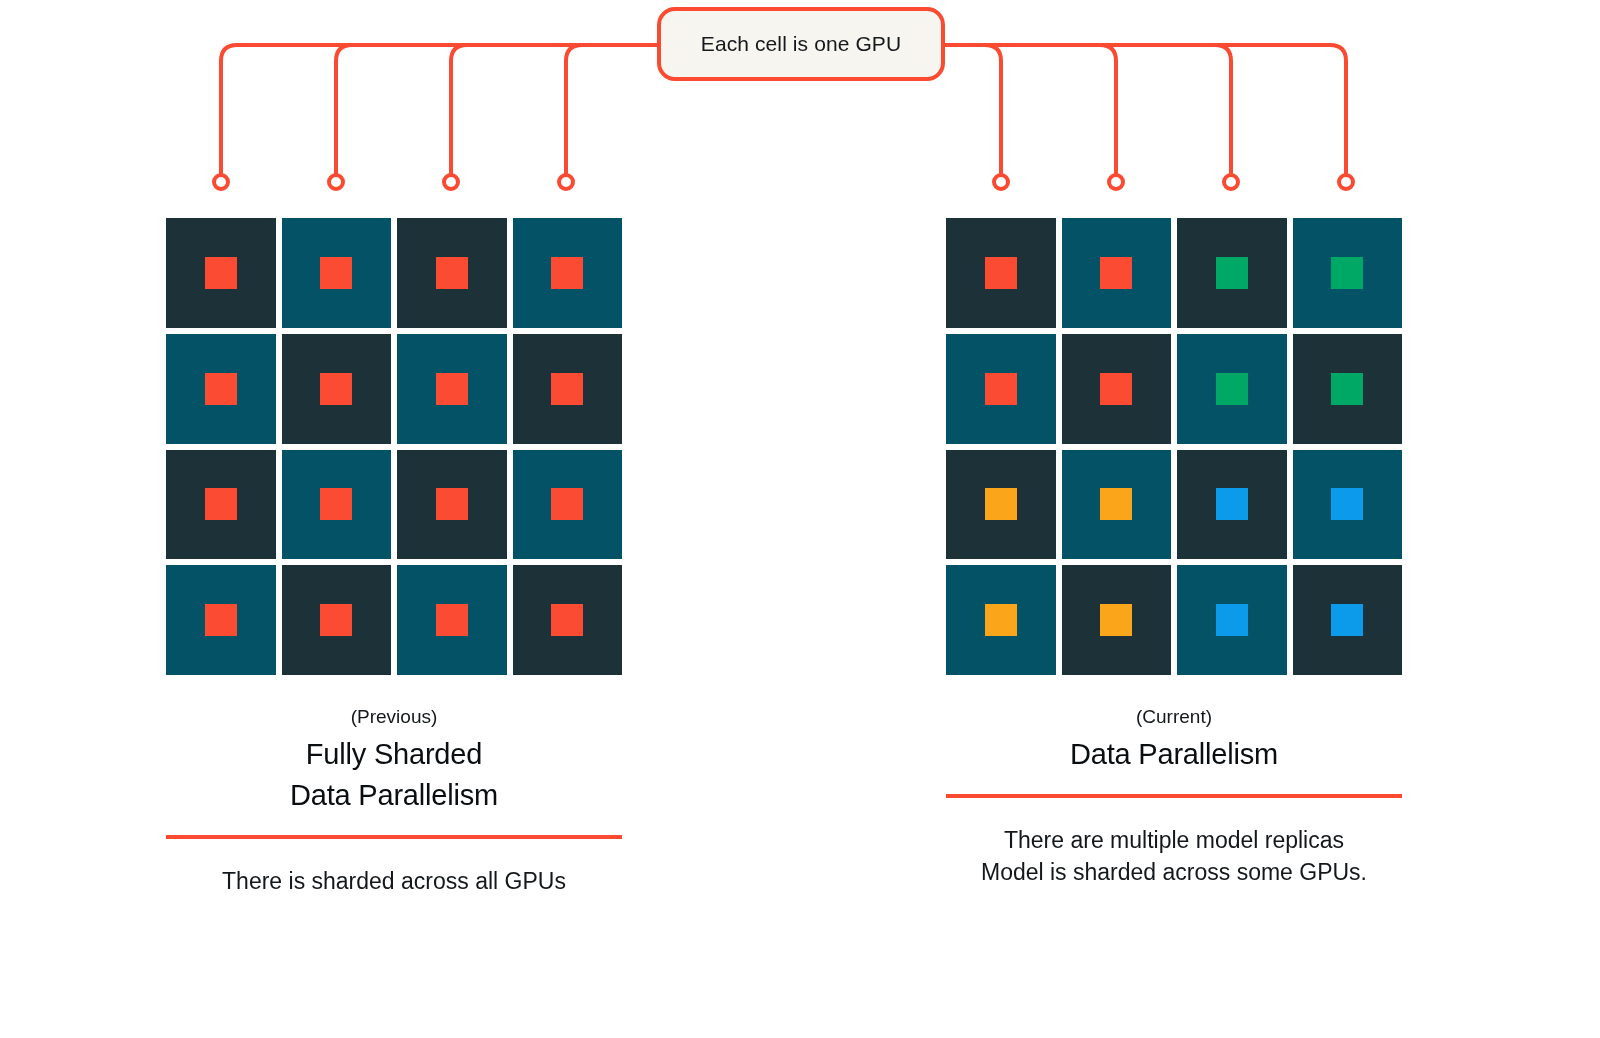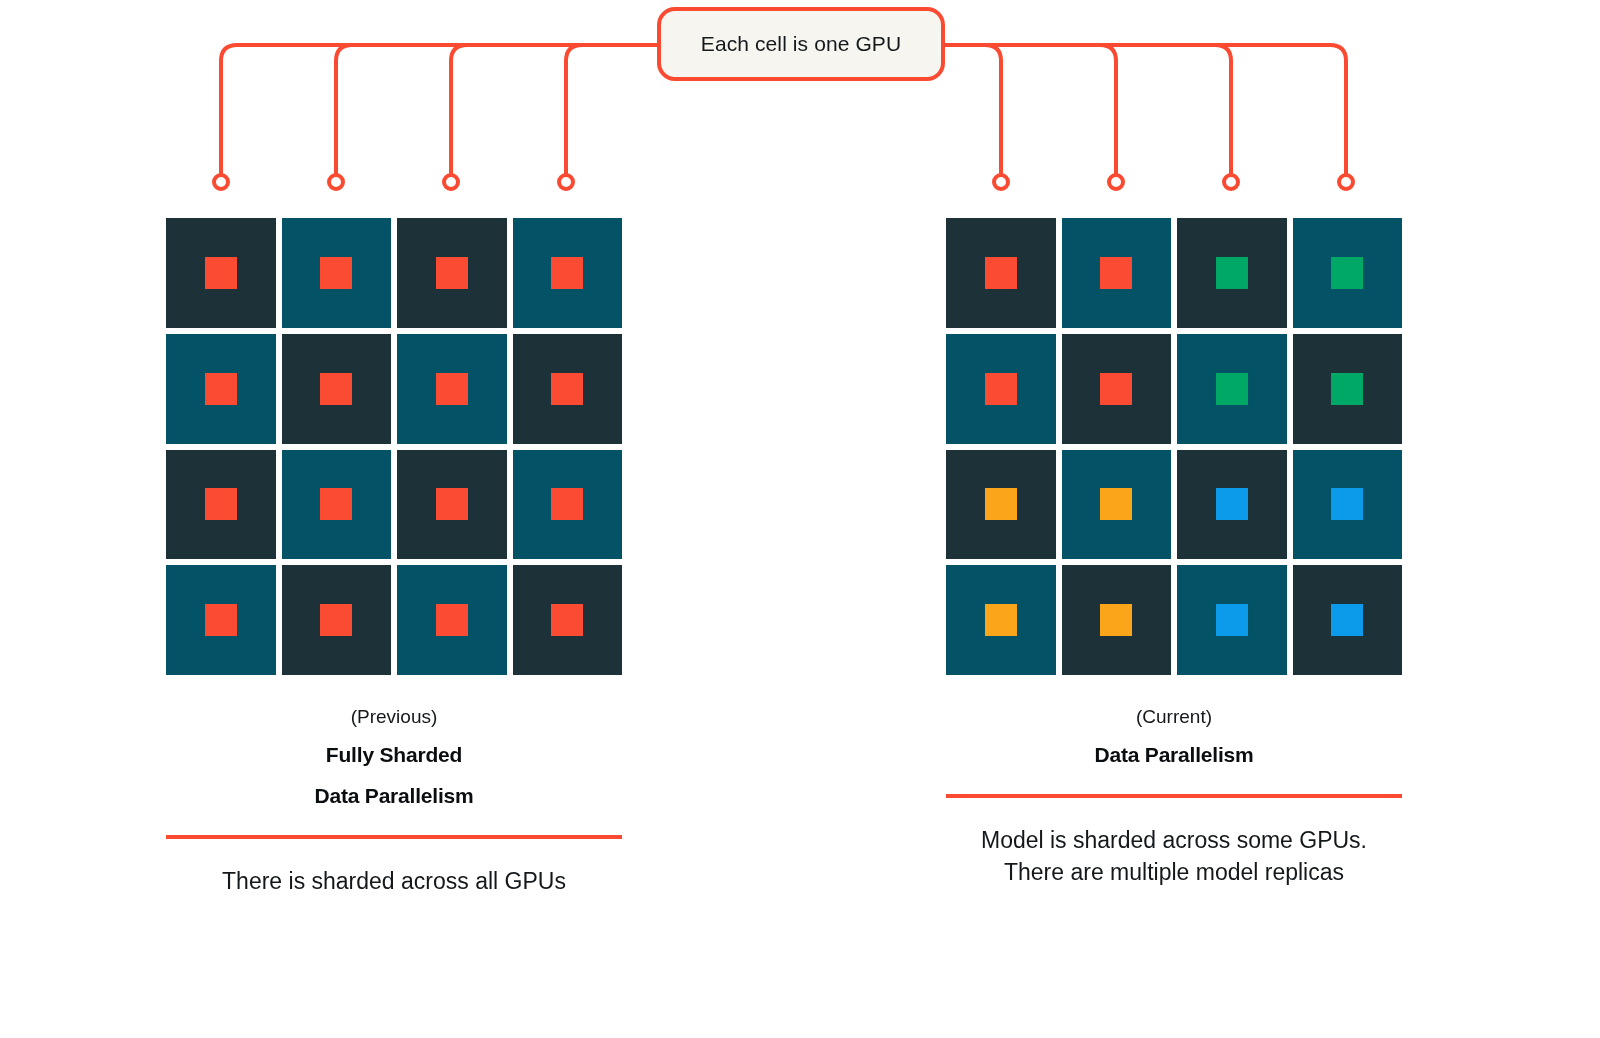--- a/index.html
+++ b/index.html
@@ -91,23 +91,23 @@
   #caption-left  { left: 166px; }
   #caption-right { left: 946px; }
 
   .cap-kicker {
     font-size: 19px;
     line-height: 34px;
     color: #14181B;
     font-weight: 400;
   }
   .cap-title {
-    font-size: 21px;
+    font-size: 29px;
     line-height: 41px;
-    font-weight: bold;
+    font-weight: normal;
     color: #0B0E10;
     letter-spacing: -0.2px;
   }
   .cap-rule {
     height: 4px;
     background: #FA4B32;
     margin: 19px 0 0 0;
     width: 100%;
   }
   .cap-body {
@@ -262,16 +262,16 @@
     <div>There is sharded across all GPUs</div>
     <div></div>
   </div>
 </div>
 
 <div class="caption" id="caption-right">
   <div class="cap-kicker">(Current)</div>
   <div class="cap-title">Data Parallelism</div>
   <div class="cap-rule"></div>
   <div class="cap-body">
+    <div>There are multiple model replicas</div>
     <div>Model is sharded across some GPUs.</div>
-    <div>There are multiple model replicas</div>
   </div>
 </div>
 
 </body></html>

